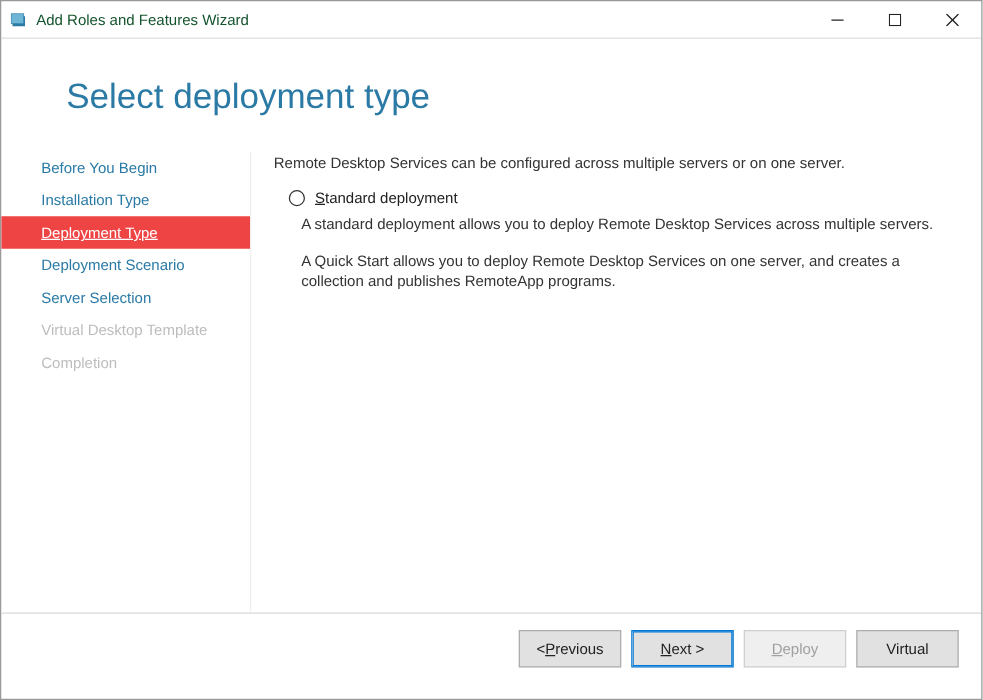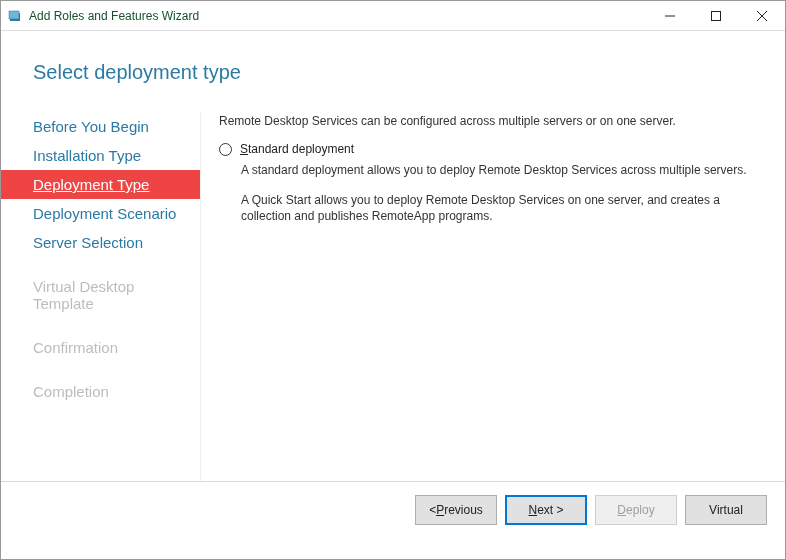--- a/index.html
+++ b/index.html
@@ -30,64 +30,64 @@
   .win-controls { display:flex; }
   .win-btn {
     width: 46px; height: 30px;
     display:flex;align-items:center;justify-content:center;
     color:#222;
   }
   .header-area {
     padding: 30px 0 28px 32px;
   }
   .page-title {
-    font-size: 20px;
+    font-size: 28px;
     font-weight: 400;
     color: #2a7aa5;
+    margin-left: 20px;
   }
   .body-area {
     display:flex;
     height: 370px;
     border-bottom: 1px solid #d9d9d9;
     margin: 0 0 0 0;
   }
   .sidebar {
     width: 200px;
     padding: 0 0 0 0;
     border-right: 1px solid #eee;
   }
   .nav-item {
     padding: 6px 14px 6px 32px;
-    font-size: 15px;
+    font-size: 12px;
     color: #2a7aa5;
     cursor: default;
   }
   .nav-item.selected {
     background: #ef4444;
     color: #fff;
     text-decoration: underline;
   }
   .nav-item.disabled {
     color: #bdbdbd;
-    margin-top: 15px;
   }
   .content {
     flex:1;
     padding: 0 30px 0 18px;
   }
   .intro {
     font-size: 12px;
     color:#333;
     margin: 2px 0 14px 0;
   }
   .option {
     margin-bottom: 14px;
   }
   .opt-head {
-    display:flex;align-items:center;gap:8px;
+    display:flex;align-items:center;gap:8px;margin-left:12px;
   }
   .radio {
     width:13px;height:13px;border:1px solid #333;border-radius:50%;
     display:inline-flex;align-items:center;justify-content:center;
     background:#fff;
   }
   .radio .dot {
     width:5px;height:5px;border-radius:50%;background:#222;
   }
   .opt-label { font-size:12px; color:#222; }
@@ -162,21 +162,20 @@
 </div>
 
 <div class="body-area">
   <div class="sidebar" id="sidebar">
       <div class="nav-item">Before You Begin</div>
       <div class="nav-item">Installation Type</div>
       <div class="nav-item selected">Deployment Type</div>
       <div class="nav-item">Deployment Scenario</div>
       <div class="nav-item">Server Selection</div>
       <div class="nav-item disabled">Virtual Desktop Template</div>
-      <div class="nav-item disabled">Confirmation</div>
       <div class="nav-item disabled">Completion</div>
     </div>
   <div class="content">
     <div class="intro">Remote Desktop Services can be configured across multiple servers or on one server.</div>
     <div id="options">
         <div class="option">
           <div class="opt-head">
             <span class="radio"></span>
             <span class="opt-label"><span class="ul">S</span>tandard deployment</span>
           </div>

